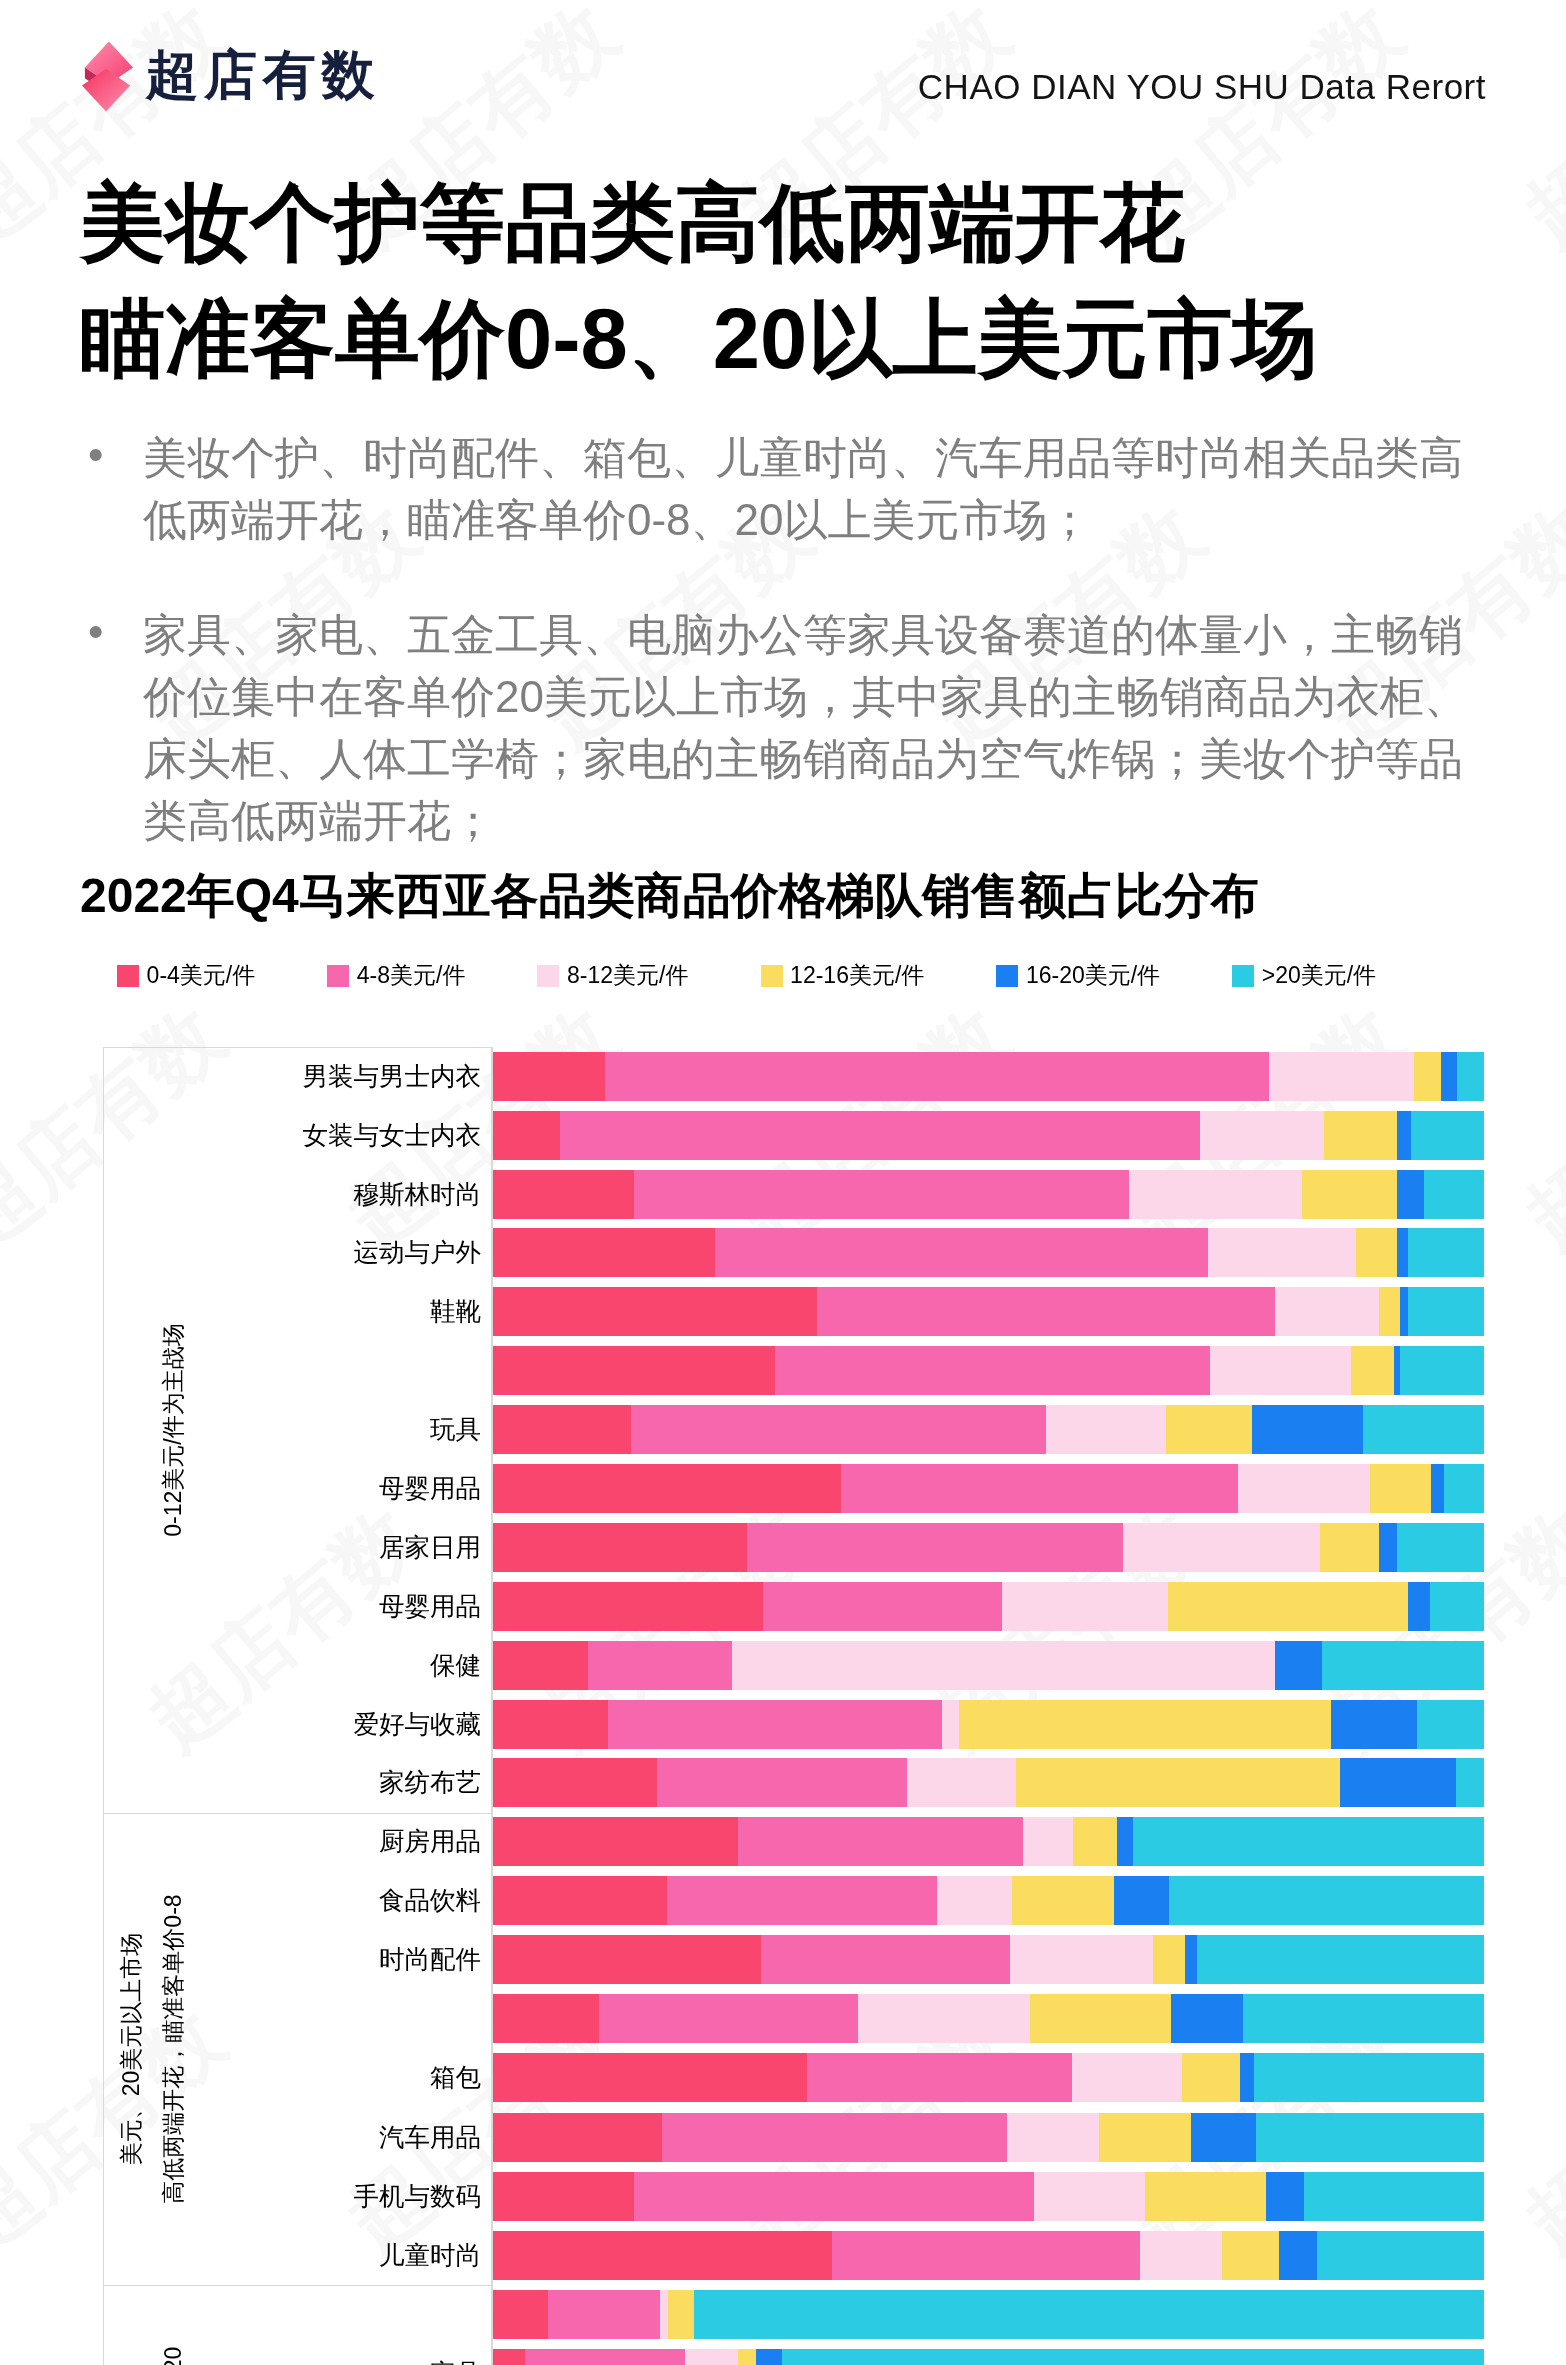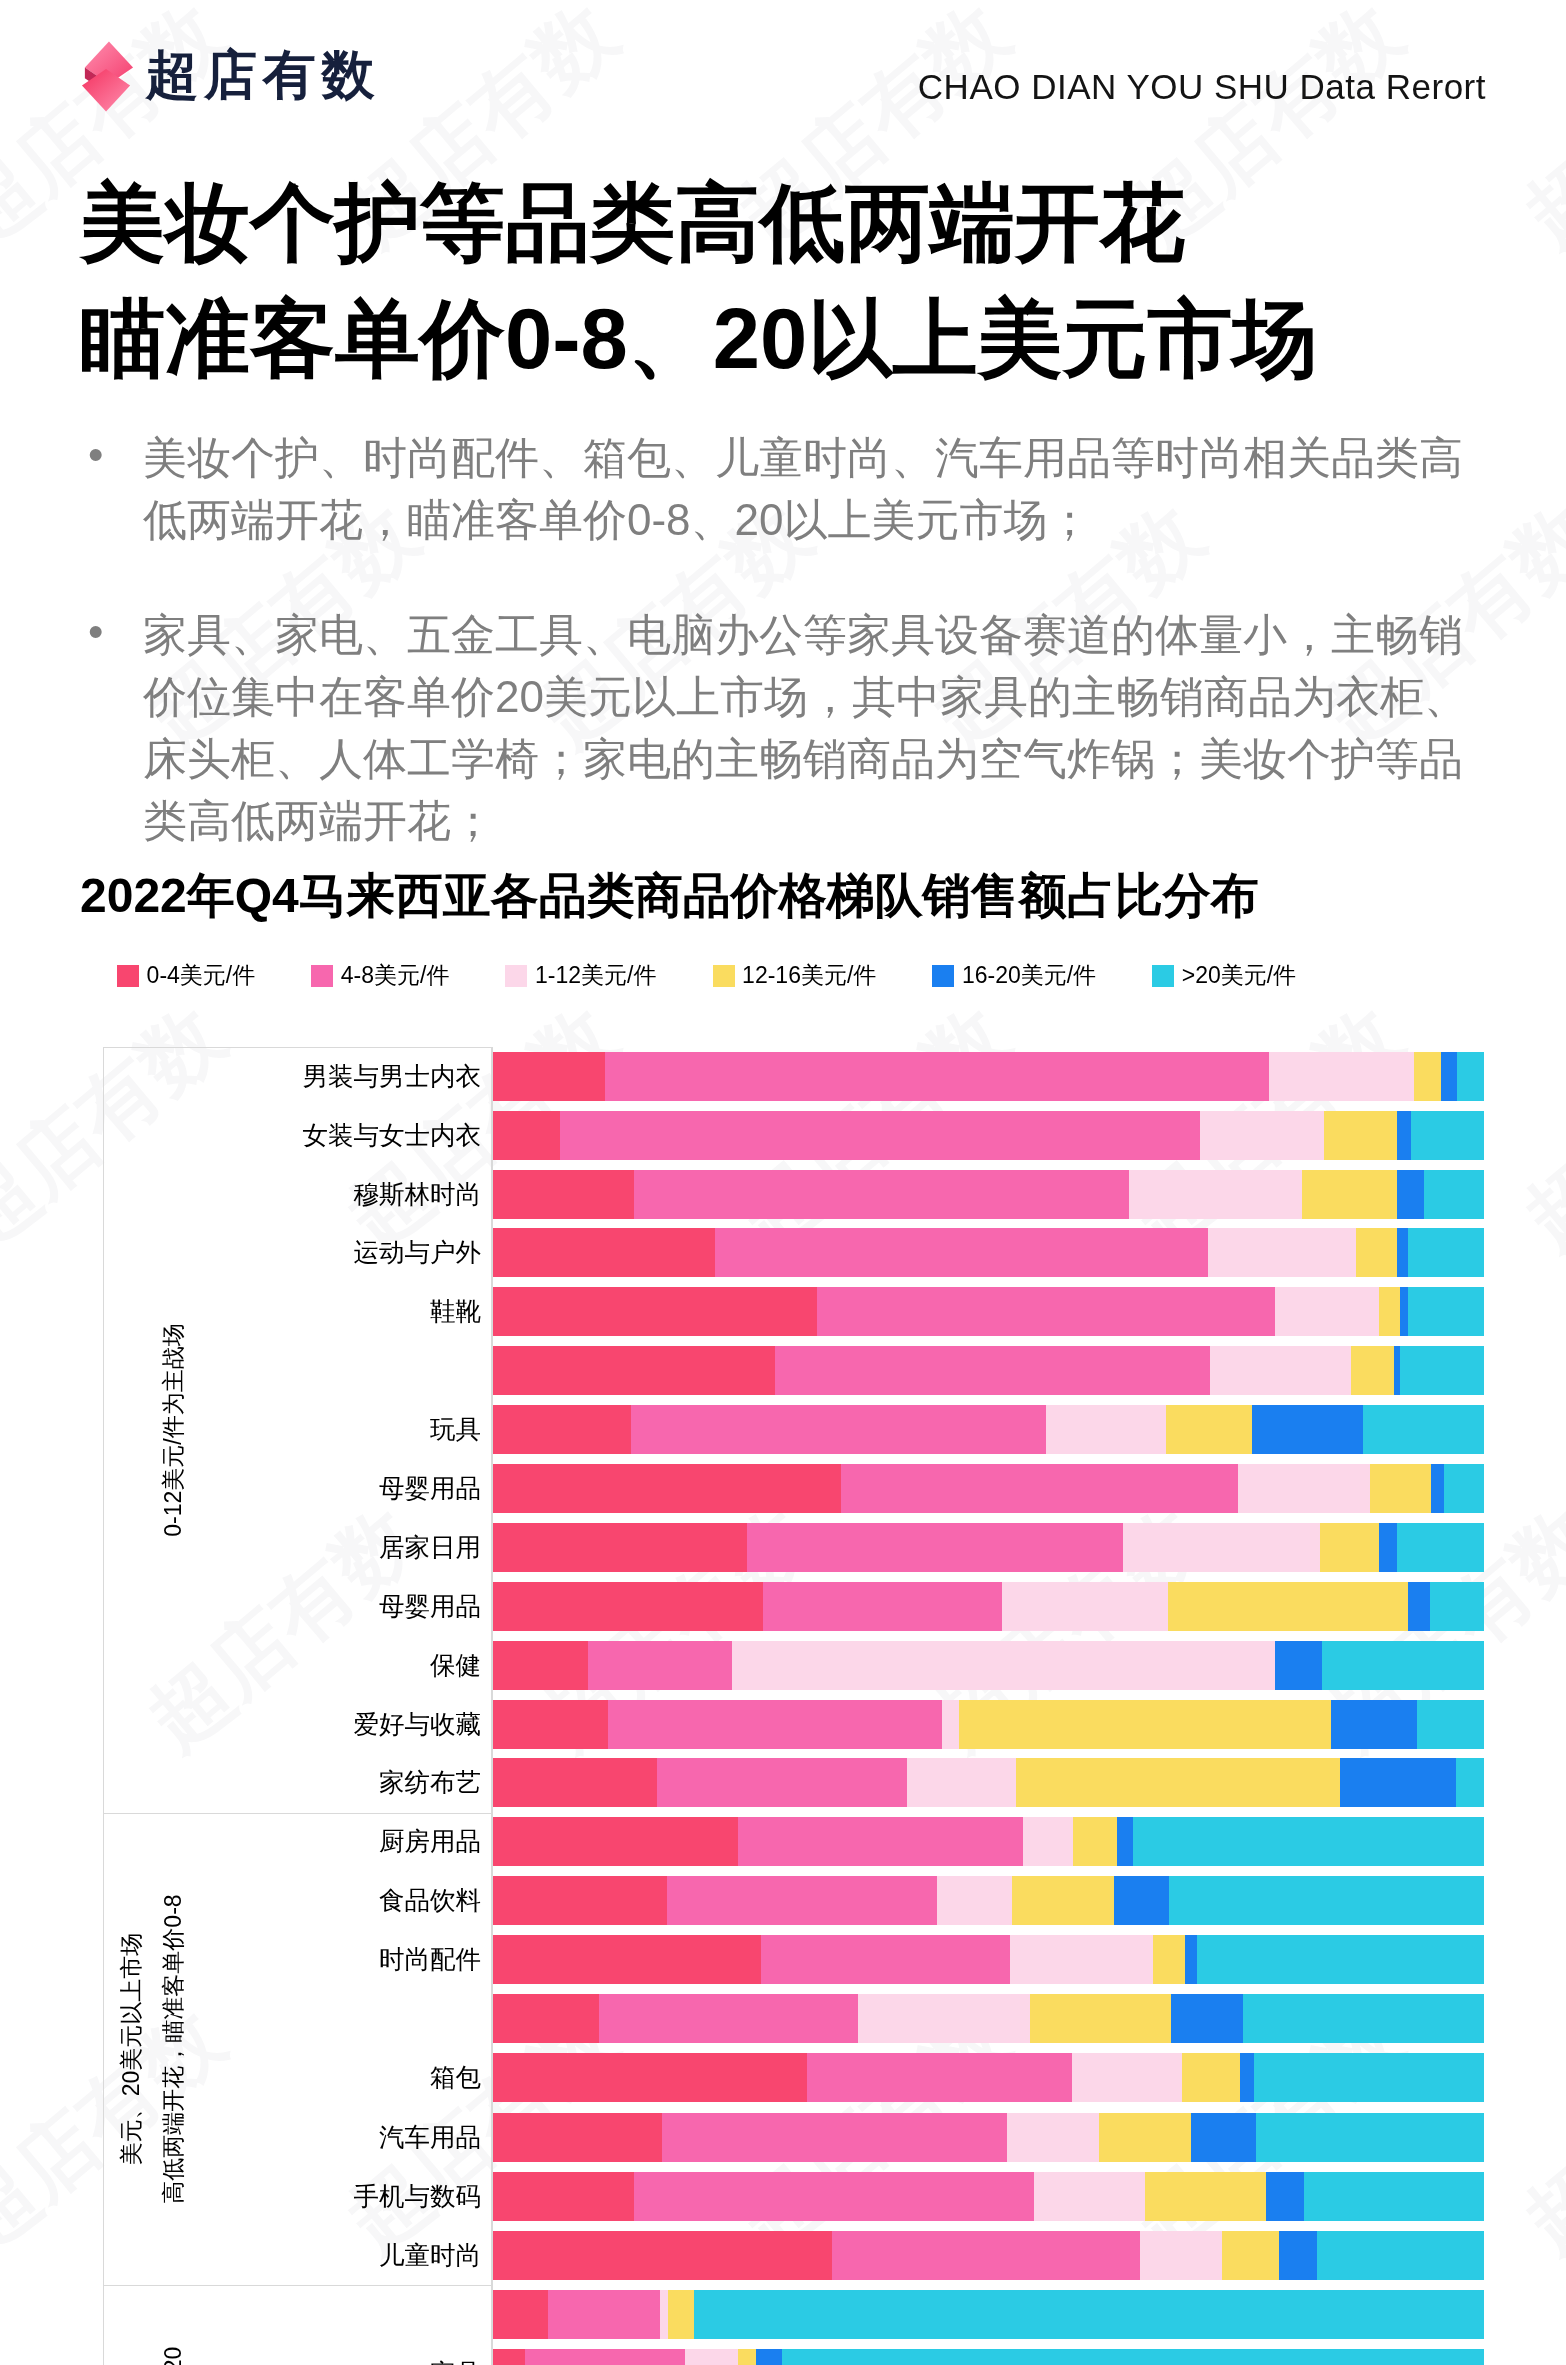--- a/index.html
+++ b/index.html
@@ -20,21 +20,21 @@
   
   #title{position:absolute;left:80px;top:165px;z-index:2;font-weight:900;
          font-size:85px;line-height:116px;color:#000;}
   
   #bullets{position:absolute;left:88px;top:427px;width:1397px;z-index:2;}
   .bullet{position:relative;padding-left:55px;font-size:44px;line-height:62px;
           color:#7F7F7F;margin-bottom:53px;}
   .bullet-dot{position:absolute;left:0;top:-2.8px;font-size:44px;color:#7F7F7F;}
   
   #chart-title{position:absolute;left:80px;top:864px;font-size:48px;font-weight:800;z-index:2;}
-  #legend{position:absolute;left:117px;top:960px;display:flex;gap:56px;align-items:center;z-index:2;}
+  #legend{position:absolute;left:117px;top:960px;display:flex;gap:72px;align-items:center;z-index:2;}
   .legend-item{display:flex;align-items:center;gap:7.6px;}
   .legend-swatch{width:22px;height:22px;flex:none;}
   .legend-label{font-size:23px;color:#000;white-space:nowrap;}
   #chart{position:absolute;left:103px;top:1047px;width:1381px;height:1593px;z-index:1;}
   .gridline-h{position:absolute;left:0;width:390px;height:1.4px;background:#D9D9D9;}
   .gridline-v{position:absolute;top:0;height:1593px;background:#D9D9D9;}
   .vlabel{position:absolute;white-space:nowrap;font-size:23px;color:#000;
           transform:translate(-50%,-50%) rotate(-90deg);}
   .row-label{position:absolute;left:0;width:378px;text-align:right;font-size:25.5px;
              color:#000;line-height:49px;height:49px;white-space:nowrap;}
@@ -113,21 +113,21 @@
     <div class="legend-item">
       <span class="legend-swatch" style="background: rgb(248, 70, 111);"></span>
       <span class="legend-label">0-4美元/件</span>
     </div>
     <div class="legend-item">
       <span class="legend-swatch" style="background: rgb(247, 103, 174);"></span>
       <span class="legend-label">4-8美元/件</span>
     </div>
     <div class="legend-item">
       <span class="legend-swatch" style="background: rgb(252, 215, 233);"></span>
-      <span class="legend-label">1-12美元/件</span>
+      <span class="legend-label">8-12美元/件</span>
     </div>
     <div class="legend-item">
       <span class="legend-swatch" style="background: rgb(250, 220, 95);"></span>
       <span class="legend-label">12-16美元/件</span>
     </div>
     <div class="legend-item">
       <span class="legend-swatch" style="background: rgb(26, 127, 240);"></span>
       <span class="legend-label">16-20美元/件</span>
     </div>
     <div class="legend-item">

